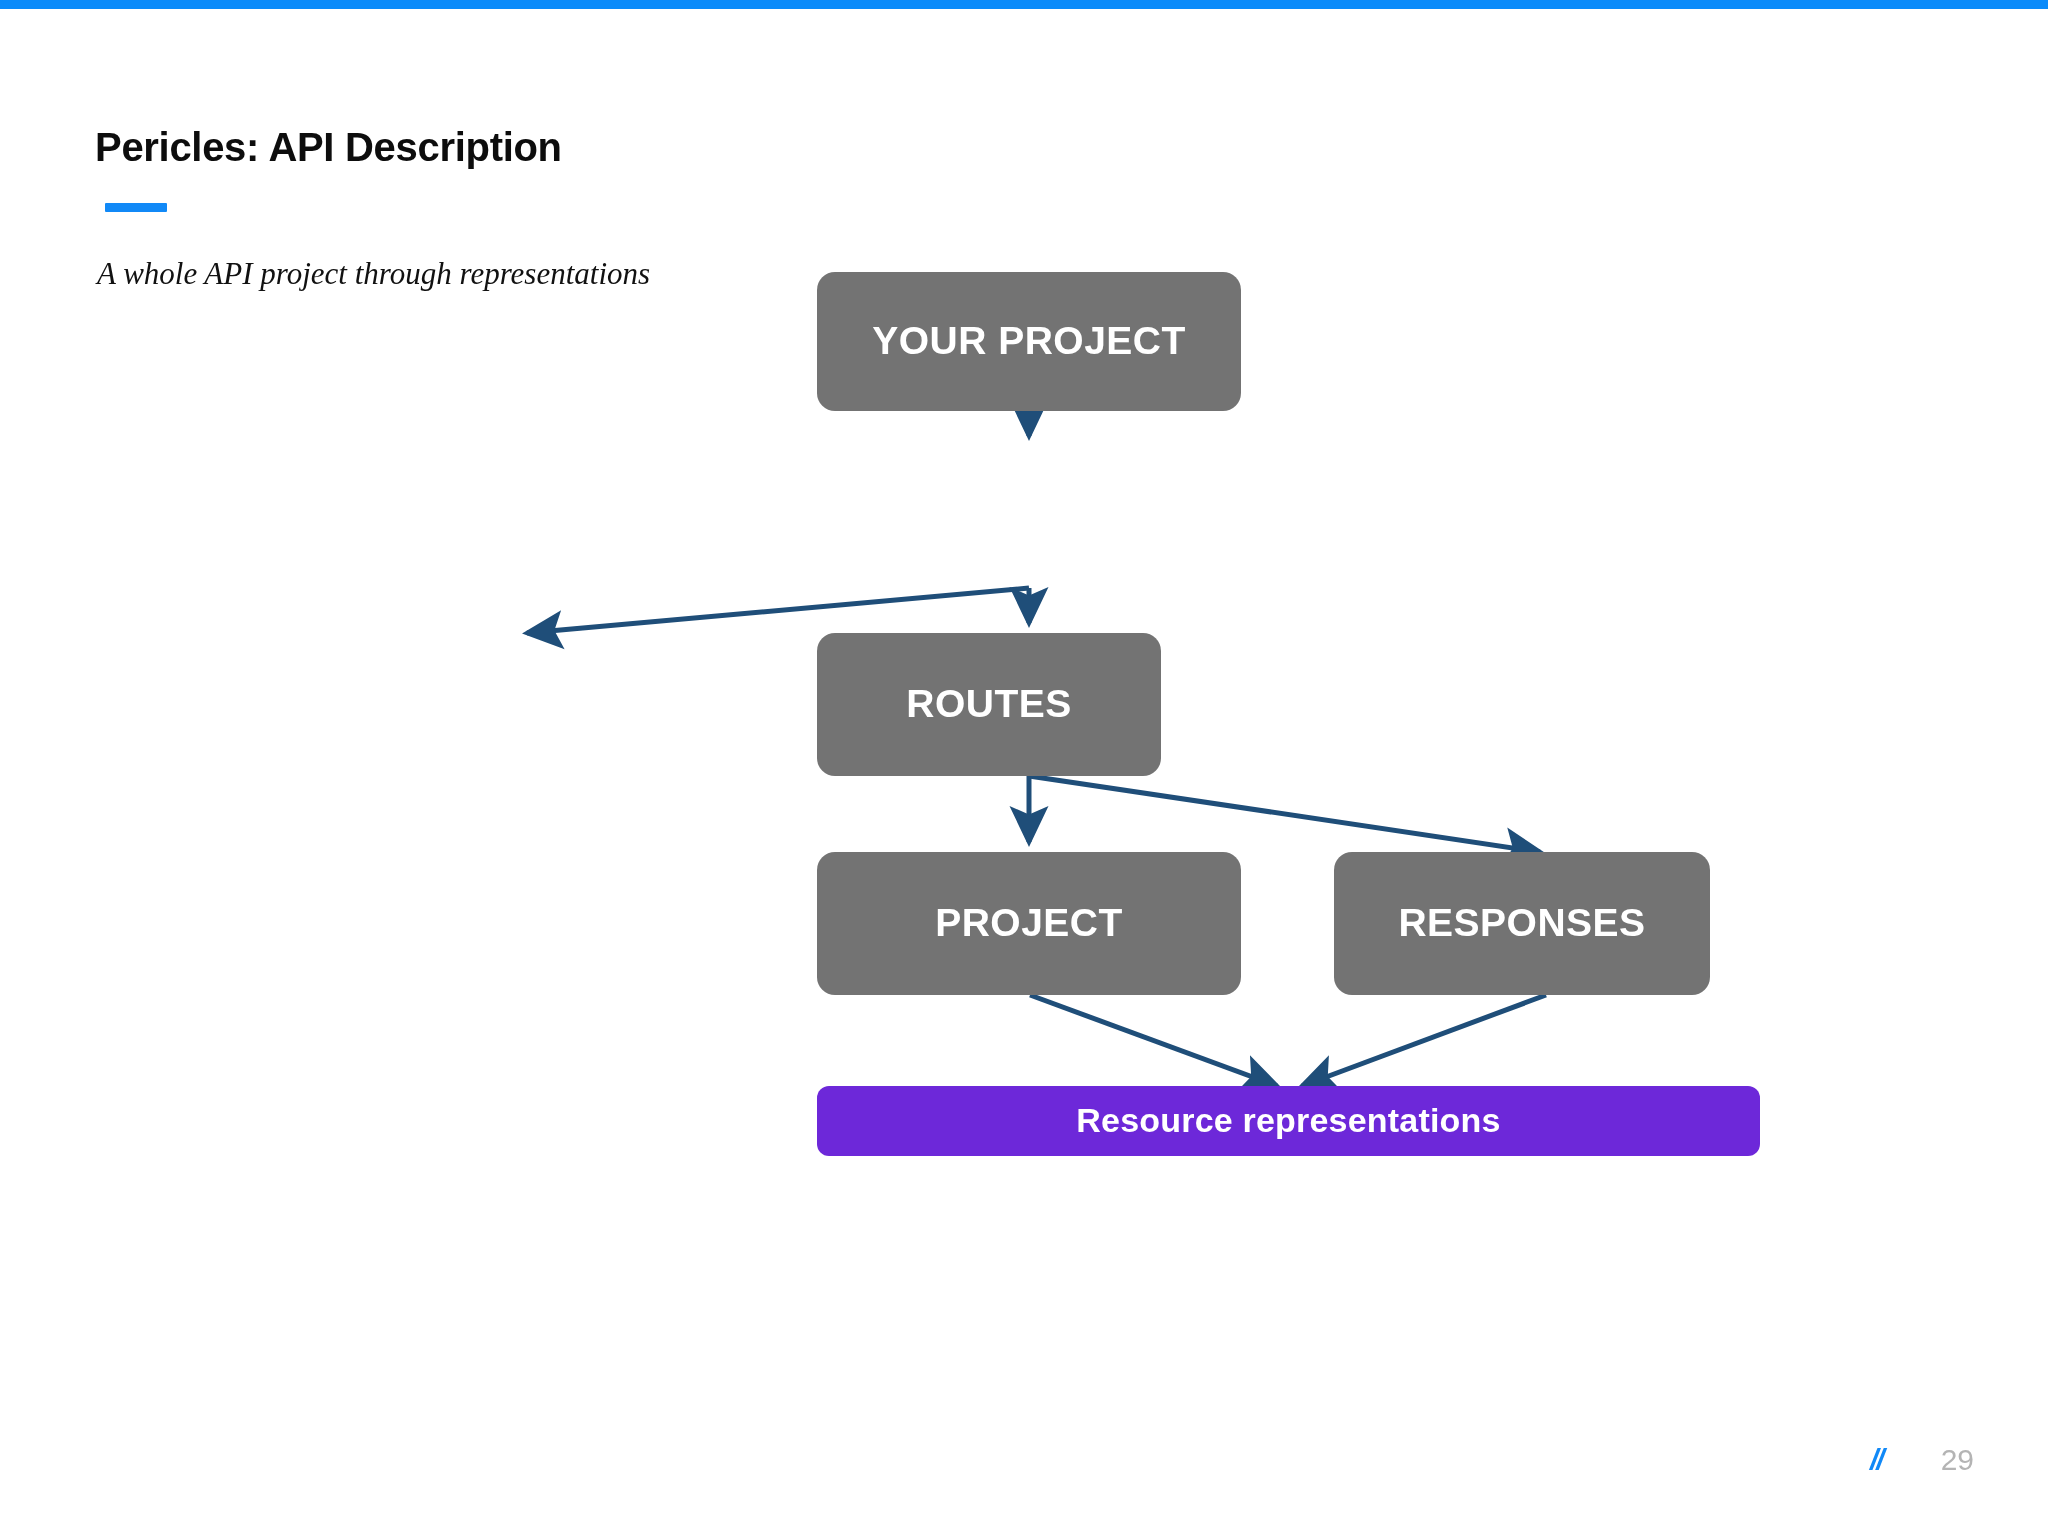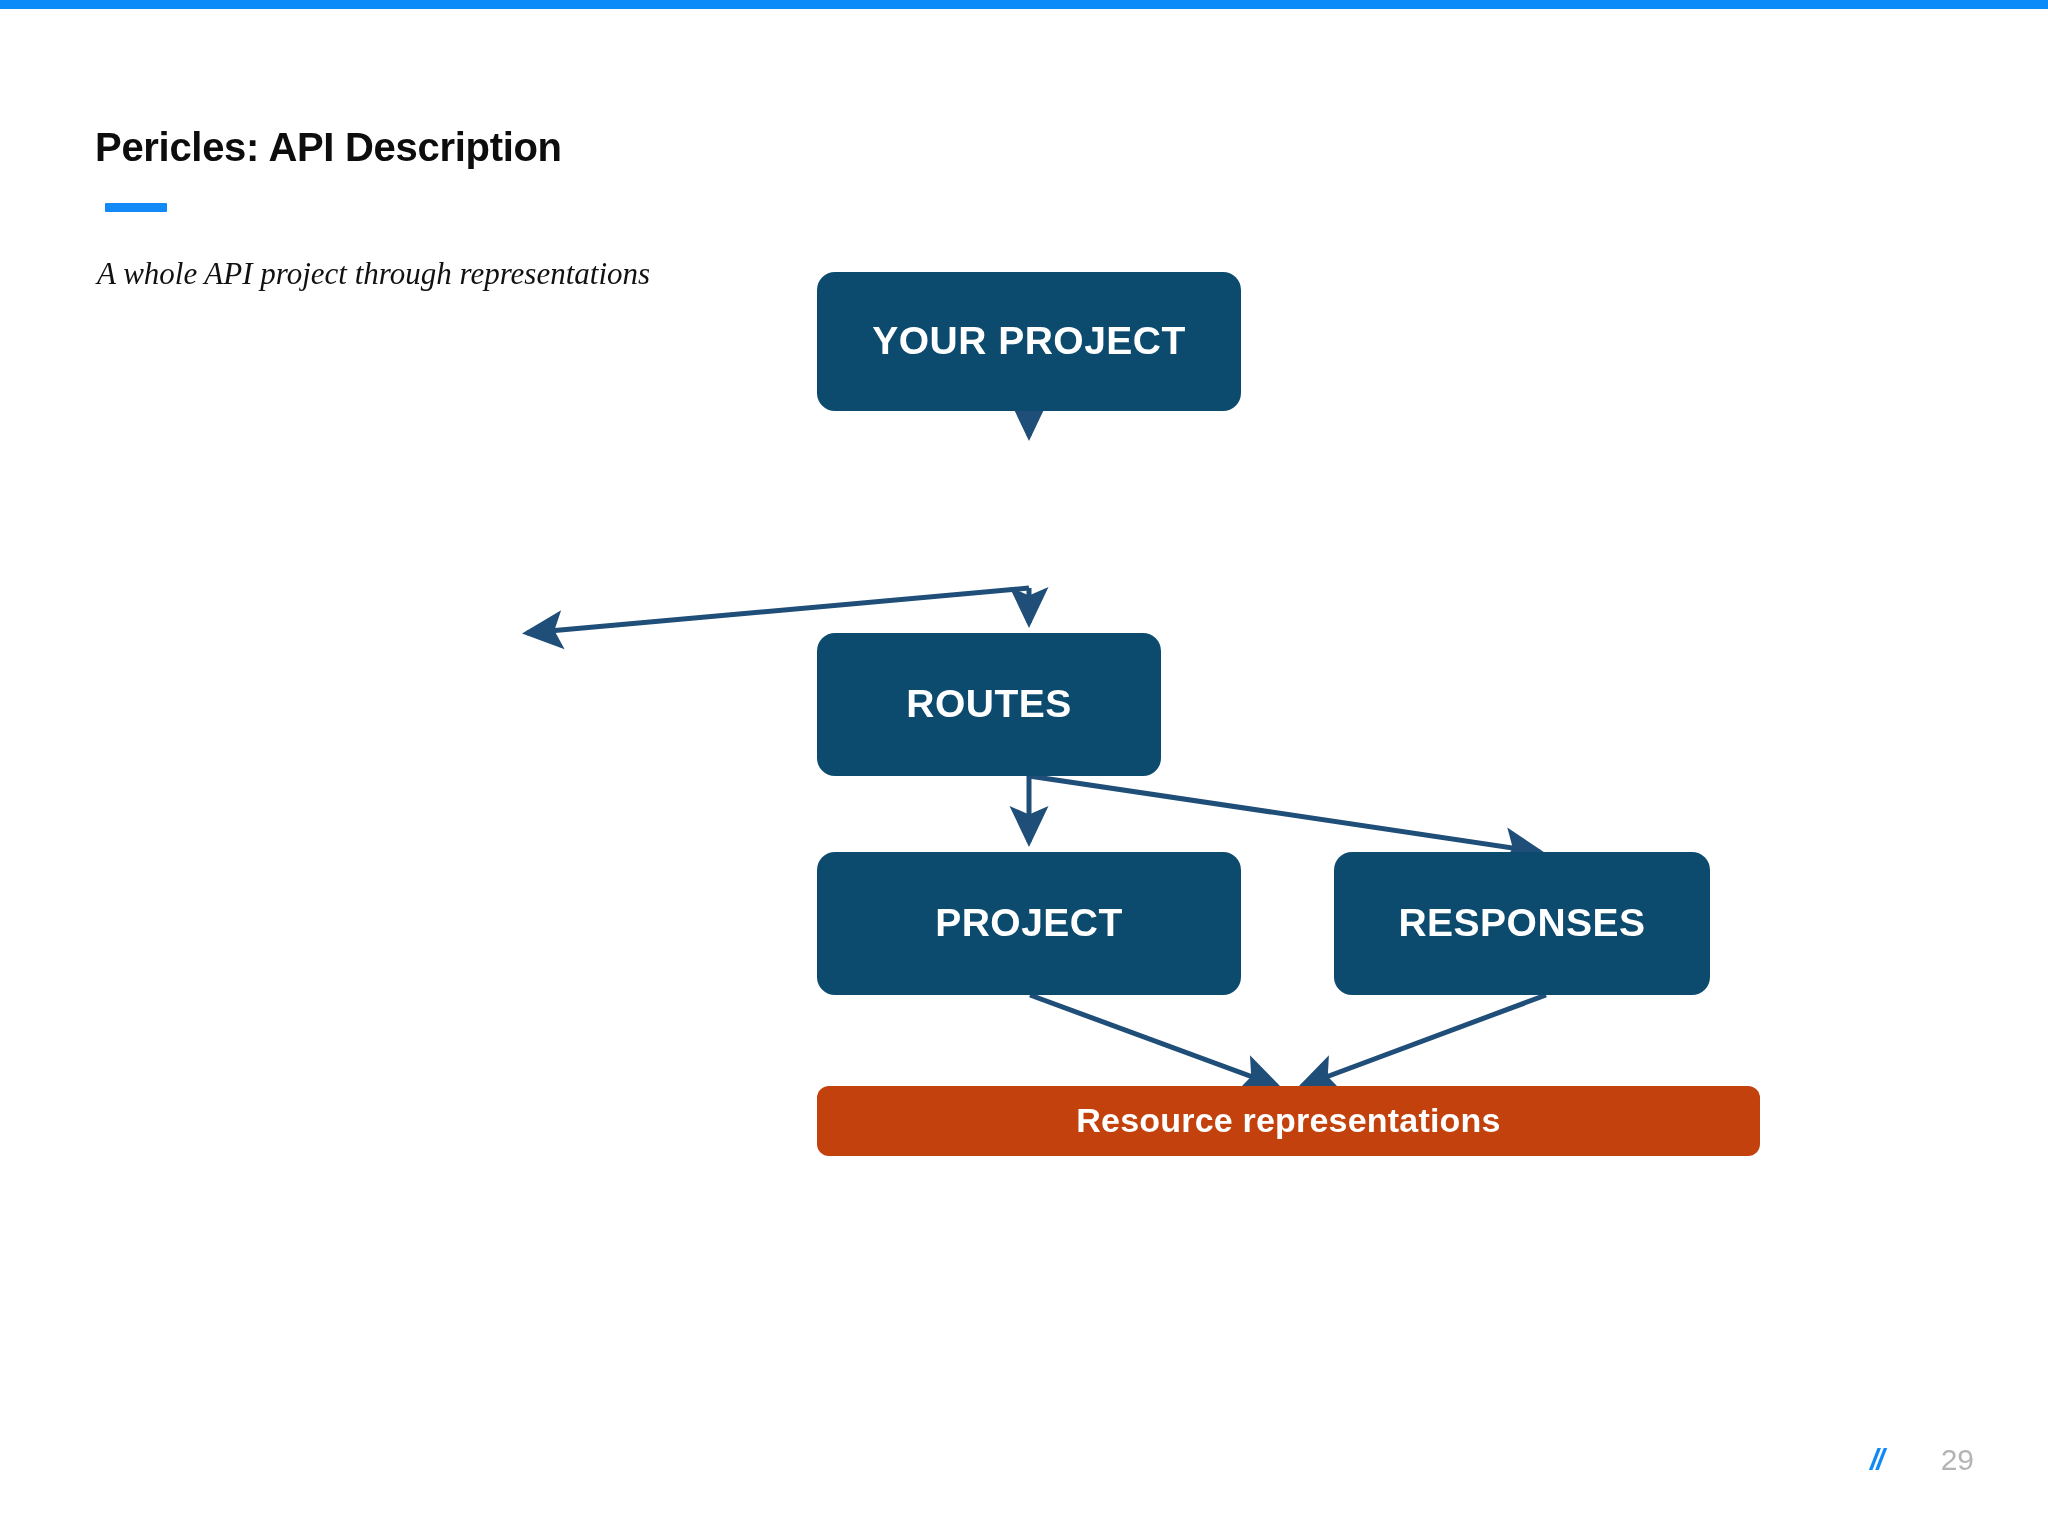--- a/index.html
+++ b/index.html
@@ -76,27 +76,27 @@
     display: flex;
     align-items: center;
     justify-content: center;
     box-sizing: border-box;
     color: #ffffff;
     font-weight: bold;
     text-align: center;
     line-height: 1.1;
   }
   .node.blue {
-    background: #0c4a6e;
+    background: #737373;
     border-radius: 18px;
     font-size: 39px;
     letter-spacing: 0.5px;
   }
   .node.green {
-    background: #c2410c;
+    background: #6d28d9;
     border-radius: 12px;
     font-size: 34px;
     letter-spacing: 0.2px;
   }
 
   #node-your-project { left: 817px;  top: 272px;  width: 424px; height: 139px; }
   #node-resources    { left: 817px;  top: 446px;  width: 424px; height: 142px; }
   #node-attributes   { left: 296px;  top: 633px;  width: 421px; height: 143px; }
   #node-routes       { left: 817px;  top: 633px;  width: 344px; height: 143px; }
   #node-requests     { left: 817px;  top: 852px;  width: 424px; height: 143px; }

